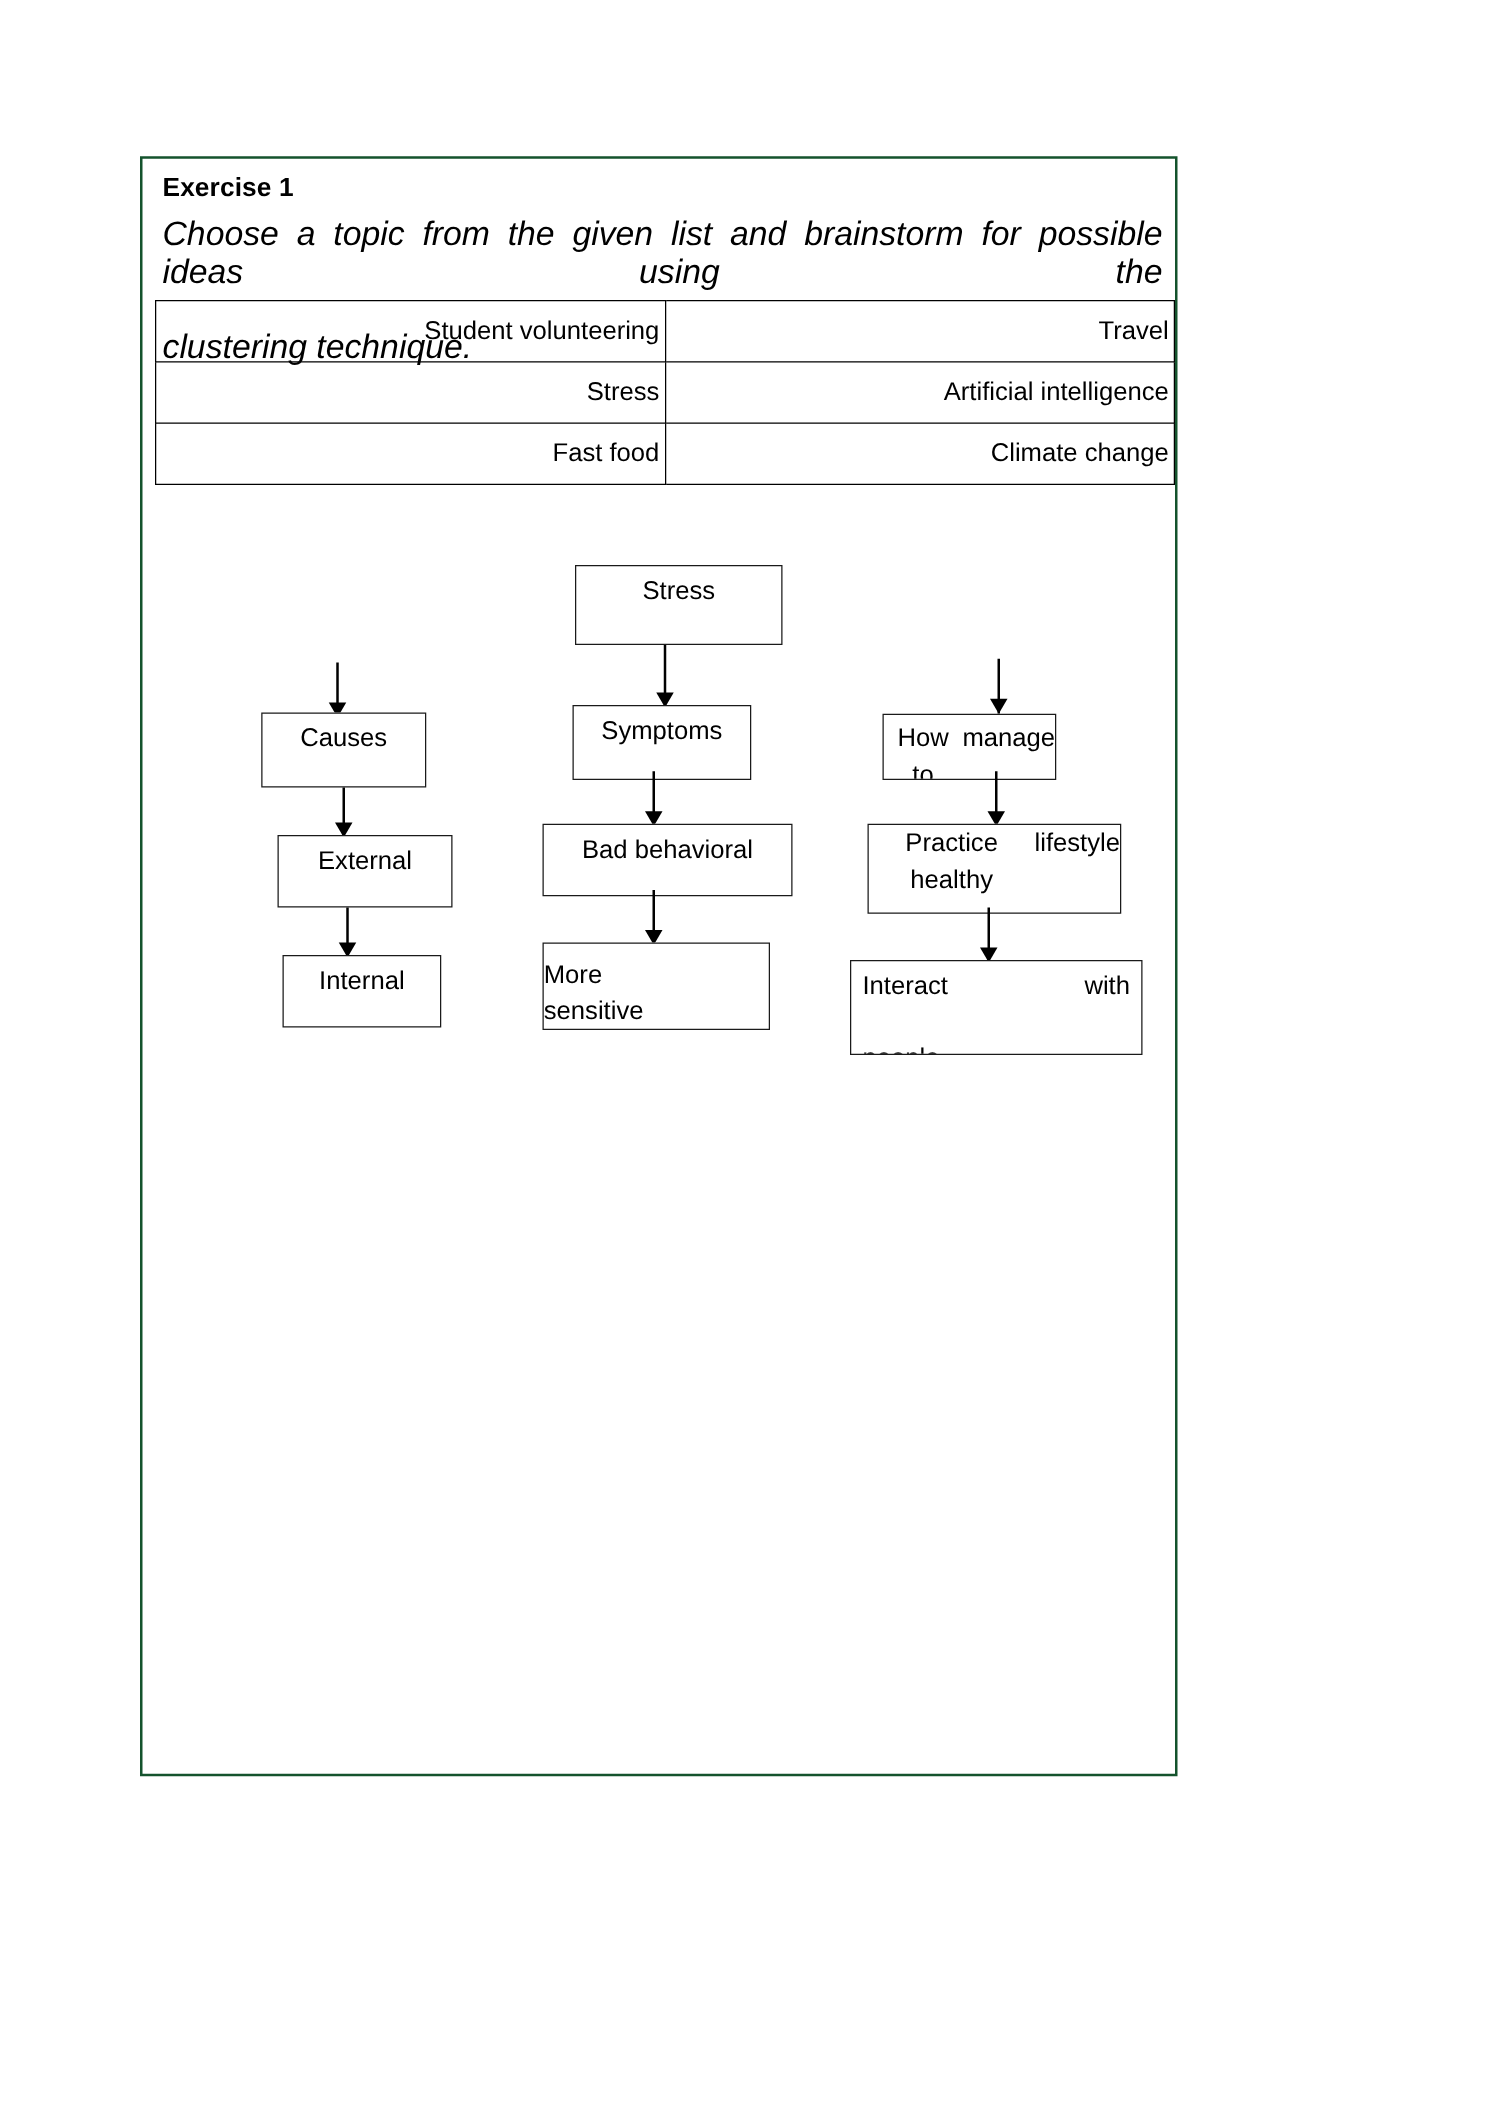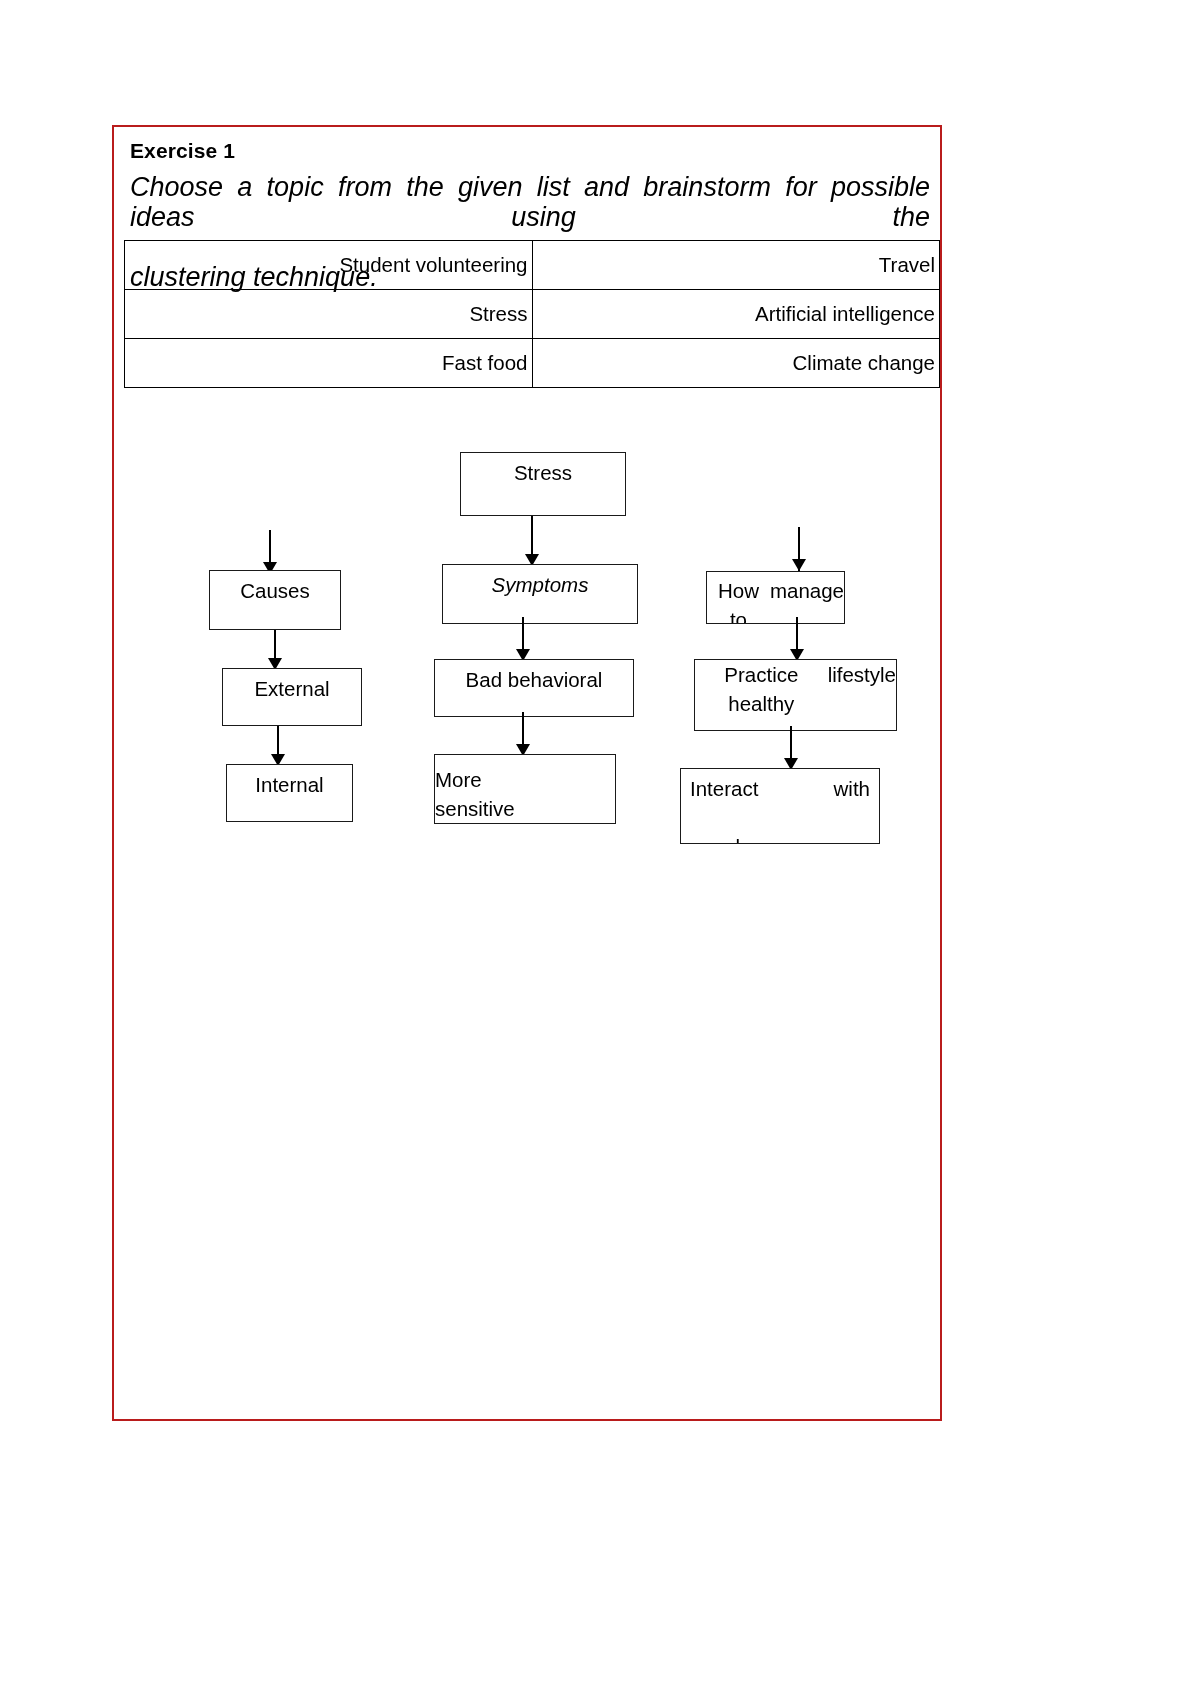--- a/index.html
+++ b/index.html
@@ -16,21 +16,21 @@
     overflow: hidden;
   }
 
   
   #page-frame {
     position: absolute;
     left: 112px;
     top: 125px;
     width: 830px;
     height: 1296px;
-    border: 2px solid #b91c1c;
+    border: 2px solid #14532d;
     box-sizing: border-box;
     background: #ffffff;
   }
 
   
   #exercise-title {
     position: absolute;
     left: 16px;
     top: 12px;
     font-size: 21px;
@@ -189,21 +189,21 @@
     <div class="conn" style="left:160px; top:503px; height:38px;"></div>
     <div class="arrowhead" style="left:154px; top:531px;"></div>
 
     <div class="fbox" style="left:108px; top:541px; width:140px; height:58px;">External</div>
 
     <div class="conn" style="left:163px; top:599px; height:38px;"></div>
     <div class="arrowhead" style="left:157px; top:627px;"></div>
 
     <div class="fbox" style="left:112px; top:637px; width:127px; height:58px;">Internal</div>
 
-    <div class="fbox" style="left:328px; top:437px; width:196px; height:60px;font-style:italic;">Symptoms</div>
+    <div class="fbox" style="left:344px; top:437px; width:143px; height:60px;">Symptoms</div>
 
     <div class="conn" style="left:408px; top:490px; height:42px;"></div>
     <div class="arrowhead" style="left:402px; top:522px;"></div>
 
     <div class="fbox" style="left:320px; top:532px; width:200px; height:58px;">Bad behavioral</div>
 
     <div class="conn" style="left:408px; top:585px; height:42px;"></div>
     <div class="arrowhead" style="left:402px; top:617px;"></div>
 
     <div class="fbox" style="left:320px; top:627px; width:182px; height:70px; flex-direction:column; padding-top:9px;">
@@ -220,20 +220,20 @@
     <div class="arrowhead" style="left:676px; top:522px;"></div>
 
     <div class="fbox" style="left:580px; top:532px; width:203px; height:72px; flex-direction:row; padding-top:0;">
       <span>Practice healthy</span>
       <span>lifestyle</span>
     </div>
 
     <div class="conn" style="left:676px; top:599px; height:44px;"></div>
     <div class="arrowhead" style="left:670px; top:631px;"></div>
 
-    <div class="fbox justified" style="left:566px; top:641px; width:200px; height:76px;">
+    <div class="fbox justified" style="left:566px; top:641px; width:234px; height:76px;">
       <span class="jl">Interact with</span>
       <span class="jlast">people</span>
 
     </div>
 
   </div>
 </div>
 
 </body></html>

